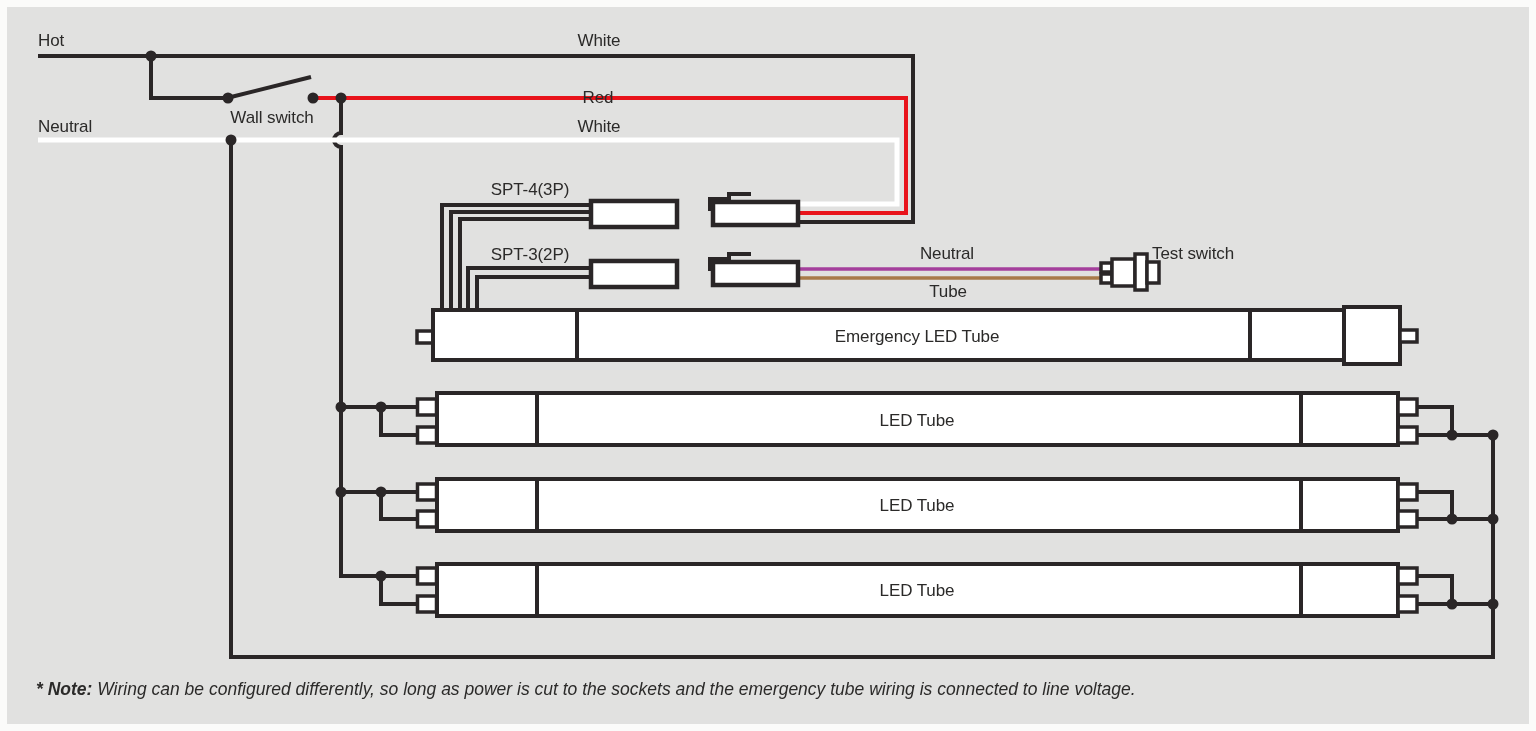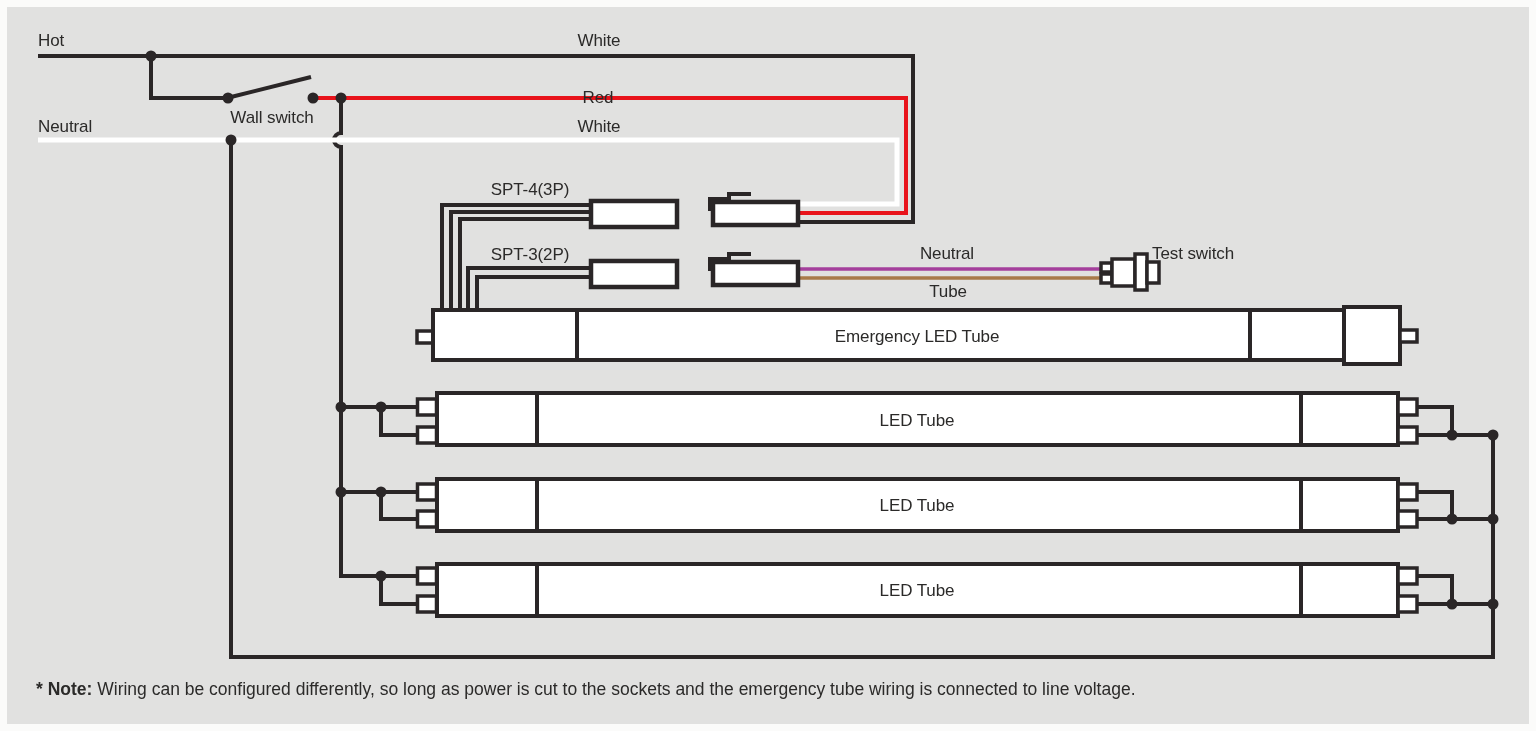--- a/index.html
+++ b/index.html
@@ -18,20 +18,21 @@
     line-height:20px;
     color:var(--text,#2b2a29);
     white-space:nowrap;
     letter-spacing:-0.1px;
     text-align:center;
   }
   .ctr{transform:translateX(-50%);}
   .note{
     position:absolute;
     font-size:17.5px;
+    font-style:italic;
     color:var(--text,#2b2a29);
     white-space:nowrap;
   }
   .note b{font-weight:bold;}
   
   .w-black{stroke:var(--wire-black,#2a2627);stroke-width:4;fill:none;}
   .w-white{stroke:var(--wire-white,#ffffff);stroke-width:5;fill:none;}
   .w-red{stroke:var(--wire-red,#e8131b);stroke-width:4;fill:none;}
   .w-purple{stroke:var(--wire-purple,#a43f9c);stroke-width:3.5;fill:none;}
   .w-brown{stroke:var(--wire-brown,#a87a4a);stroke-width:3.5;fill:none;}

